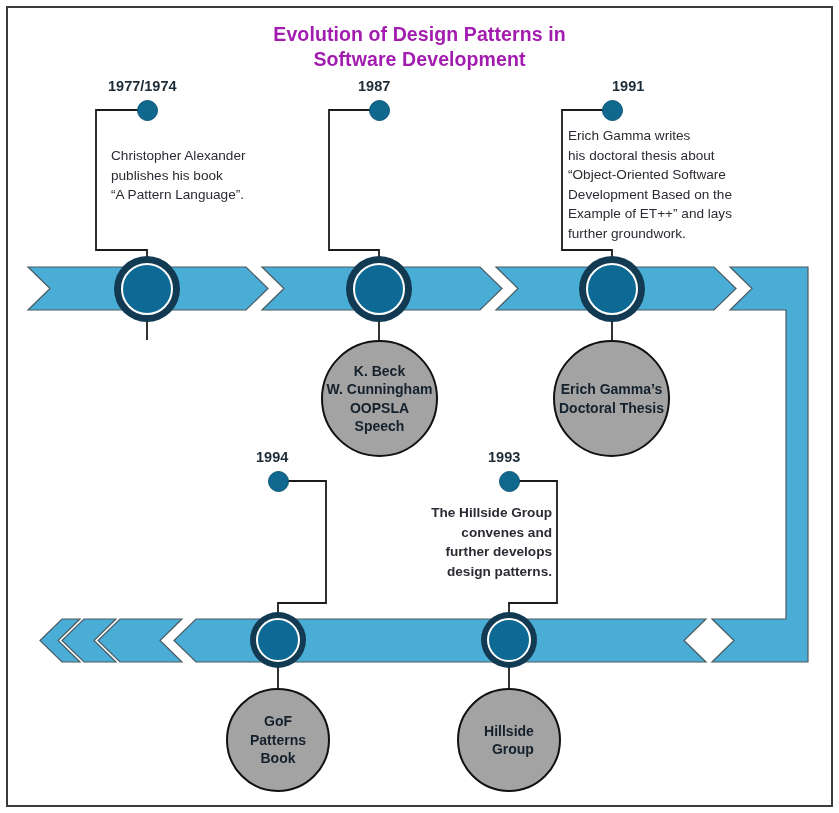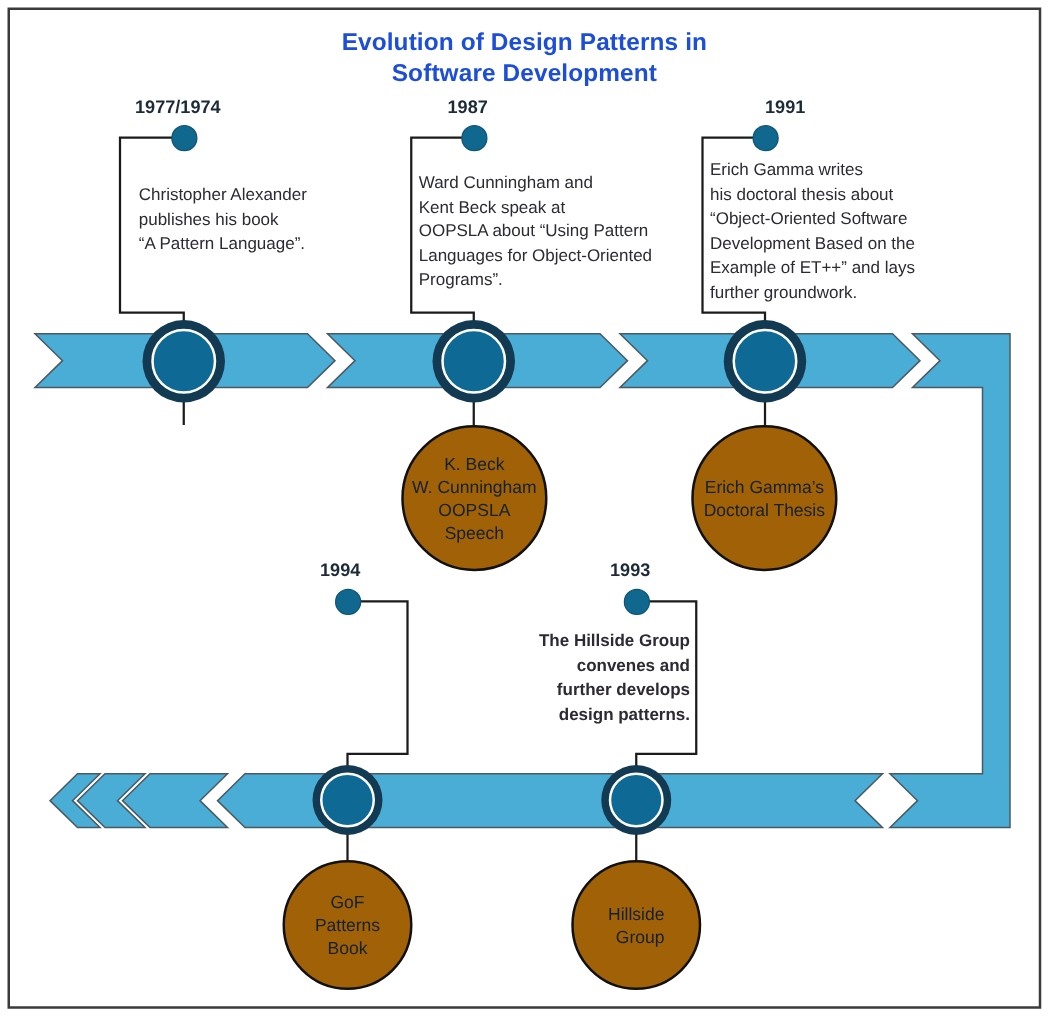--- a/index.html
+++ b/index.html
@@ -18,21 +18,21 @@
     border:2px solid #3b3b3b;
     box-sizing:border-box;
     background:#ffffff;
   }
 
   
   #title{
     position:absolute;left:0;top:22px;width:839px;
     text-align:center;
     font-size:19.5px;font-weight:bold;
-    color:#1d4ed8;
+    color:#a21caf;
     line-height:25px;
     letter-spacing:.1px;
   }
   #title span{display:block;}
 
   
   svg.layer{position:absolute;left:0;top:0;width:839px;height:813px;overflow:visible;}
   #bars{z-index:1;}
   #connectors{z-index:2;}
 
@@ -83,25 +83,25 @@
     background:#0e6a95;
   }
   .node.small{width:56px;height:56px;}
   .node.small .ring{left:6px;top:6px;width:44px;height:44px;}
 
   
   .bubble{
     position:absolute;
     border-radius:50%;
     border:2px solid #111111;
-    background:#a16207;
+    background:#a3a3a3;
     box-sizing:border-box;
     display:flex;align-items:center;justify-content:center;
     text-align:center;
-    font-size:14px;font-weight:normal;
+    font-size:14px;font-weight:bold;
     color:#14202b;
     line-height:18.5px;
     white-space:pre-line;
     z-index:4;
   }
 </style>
 </head>
 <body>
 
 <div id="canvas">
@@ -153,25 +153,20 @@
   <div class="ydot" style="left:137px;top:100px;"></div>
   <div class="desc left" style="left:111px;top:146px;width:230px;">Christopher Alexander
 publishes his  book
 “A Pattern Language”.</div>
   <div class="node" style="left:114px;top:256px;">
     <div class="ring"></div>
   </div>
 
   <div class="year" style="left:358px;top:78px;">1987</div>
   <div class="ydot" style="left:369px;top:100px;"></div>
-  <div class="desc left" style="left:335px;top:136px;width:215px;">Ward Cunningham and
-Kent Beck speak at
-OOPSLA about “Using Pattern
-Languages for Object-Oriented
-Programs”.</div>
   <div class="node" style="left:346px;top:256px;">
     <div class="ring"></div>
   </div>
   <div class="bubble" style="left:321px;top:340px;width:117px;height:117px;">K. Beck
 W. Cunningham
 OOPSLA
 Speech</div>
 
   <div class="year" style="left:612px;top:78px;">1991</div>
   <div class="ydot" style="left:602px;top:100px;"></div>

